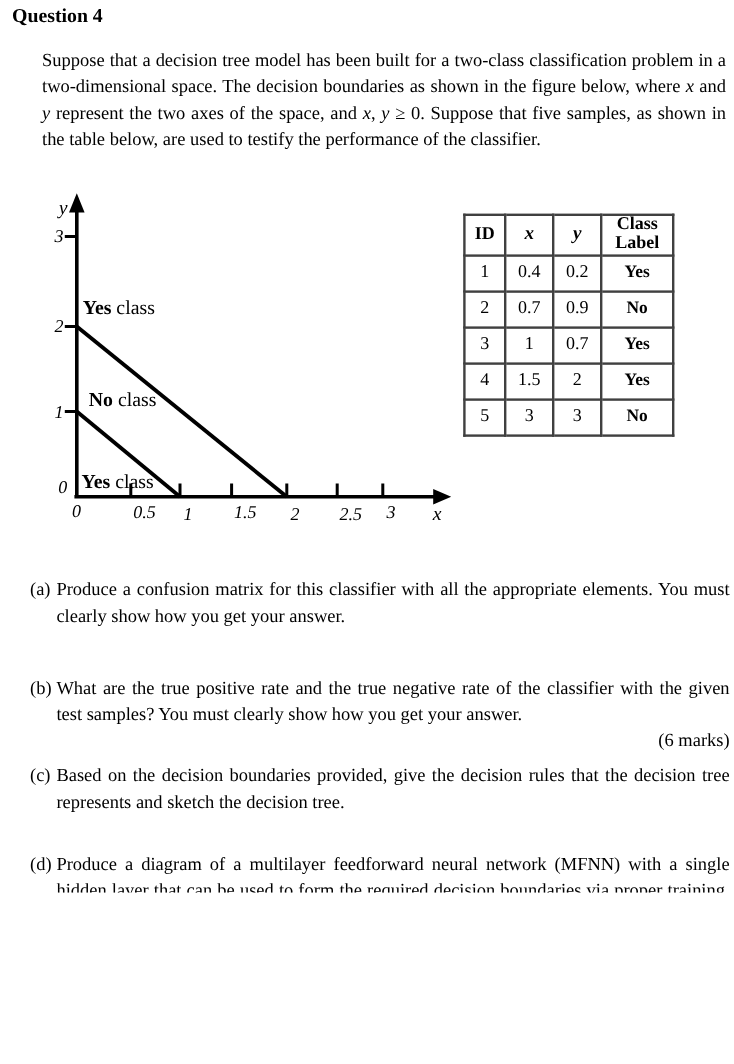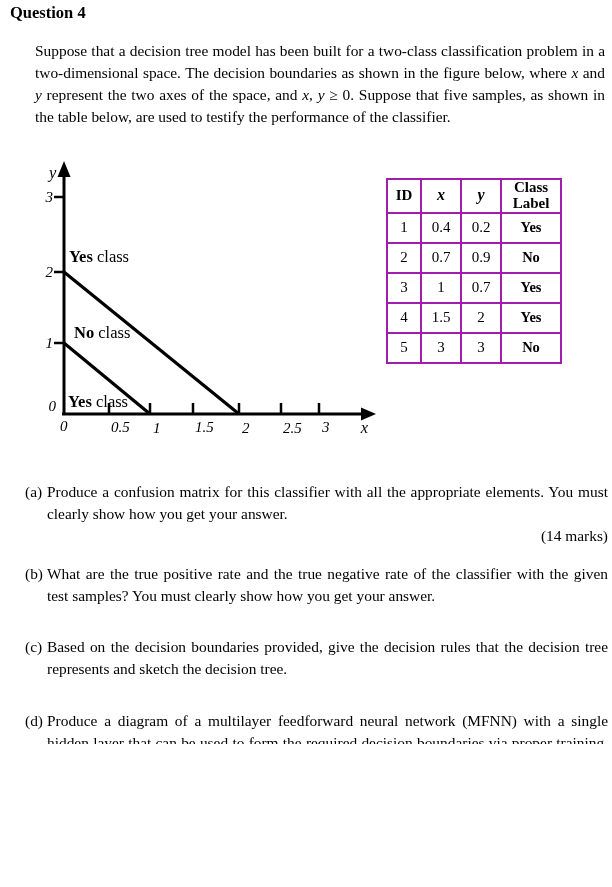--- a/index.html
+++ b/index.html
@@ -31,21 +31,21 @@
   .region-lab { font-family: "Liberation Serif", serif; font-size: 16.5px; }
   .region-lab .b { font-weight: bold; }
 
   
   .samples-table {
     position: absolute; left: 386px; top: 178px;
     border-collapse: collapse;
     font-size: 15px; text-align: center;
   }
   .samples-table th, .samples-table td {
-    border: 2px solid #a21caf;
+    border: 2px solid #404040;
     padding: 0 4px;
     text-align: center; vertical-align: middle;
   }
   .samples-table th { height: 32px; font-weight: bold; line-height: 1.05; }
   .samples-table td { height: 30px; font-weight: normal; }
   .col-id { width: 34px; }
   .col-x, .col-y { width: 40px; font-style: italic; font-size: 16px; }
   .col-class { width: 60px; }
   .samples-table td.class-col { font-weight: bold; font-size: 14.5px; }
 
@@ -167,28 +167,28 @@
           <td class="class-col">No</td>
         </tr>
       </tbody>
   </table>
 
   <div class="part part-a">
     <div class="part-body">
       <span class="part-label">(a)</span>
       <span>Produce a confusion matrix for this classifier with all the appropriate elements. You must clearly show how you get your answer.</span>
     </div>
-    <div class="part-marks">(14 marks)</div>
   </div>
 
   <div class="part part-b">
     <div class="part-body">
       <span class="part-label">(b)</span>
       <span>What are the true positive rate and the true negative rate of the classifier with the given test samples? You must clearly show how you get your answer.</span>
     </div>
+    <div class="part-marks">(6 marks)</div>
   </div>
 
   <div class="part part-c">
     <div class="part-body">
       <span class="part-label">(c)</span>
       <span>Based on the decision boundaries provided, give the decision rules that the decision tree represents and sketch the decision tree.</span>
     </div>
   </div>
 
   <div class="part part-d">

